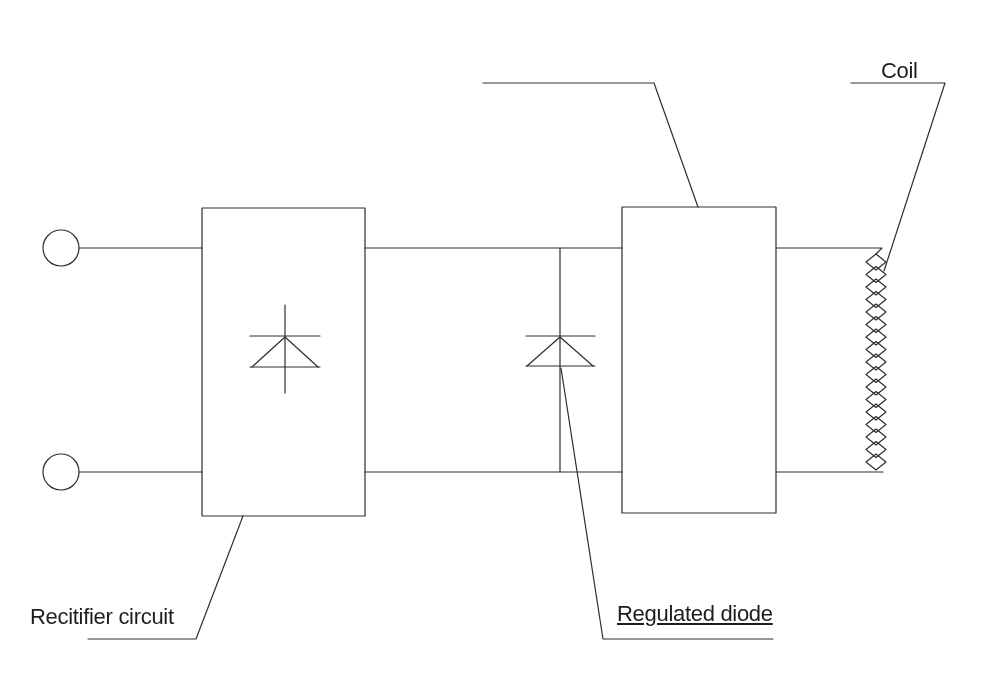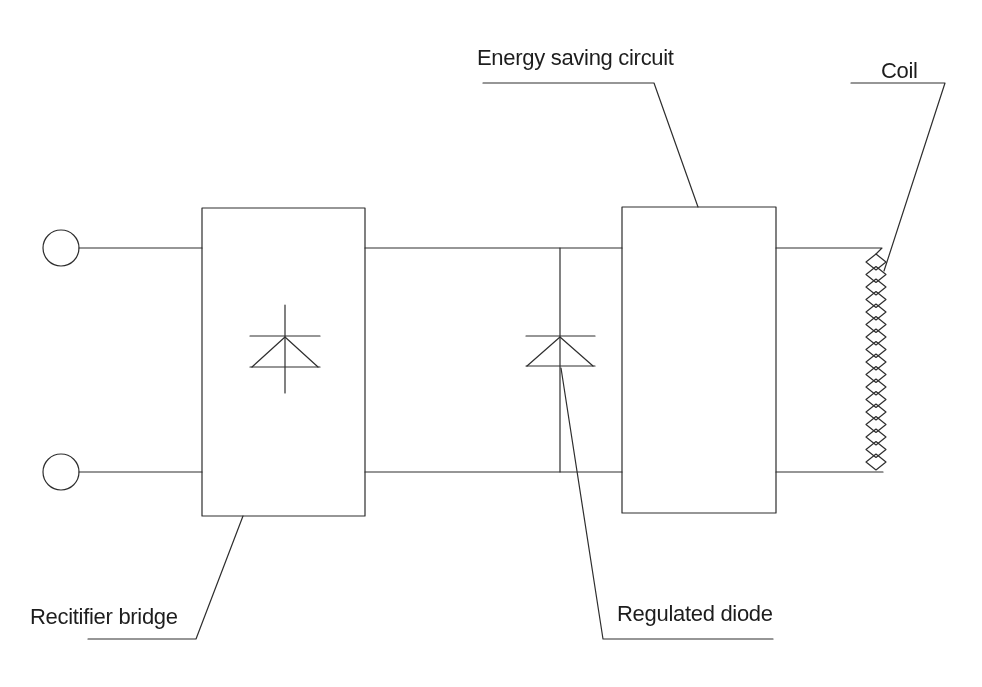--- a/index.html
+++ b/index.html
@@ -85,21 +85,20 @@
           <path d="M876 454 L886 462 L876 470 L866 462 Z"></path>
         </g>
 
       <path d="M483 83 H654 L698 207"></path>
       <path d="M851 83 H945 L884 271"></path>
       <path d="M243 516 L196 639 H88"></path>
       <path d="M561 368 L603 639 H773"></path>
     </g>
   </svg>
 
-  <div class="diagram-label" style="left: 477px; top: 47px;">Energy saving circuit</div>
 
   <div class="diagram-label" style="left: 881px; top: 53px; margin-top: 7px;">Coil</div>
 
-  <div class="diagram-label" style="left: 30px; top: 606px;">Recitifier bridge</div>
+  <div class="diagram-label" style="left: 30px; top: 606px;">Recitifier circuit</div>
 
-  <div class="diagram-label" style="left: 617px; top: 603px;">Regulated diode</div>
+  <div class="diagram-label" style="left: 617px; top: 603px; text-decoration: underline;">Regulated diode</div>
 
 </div>
 
 </body></html>

